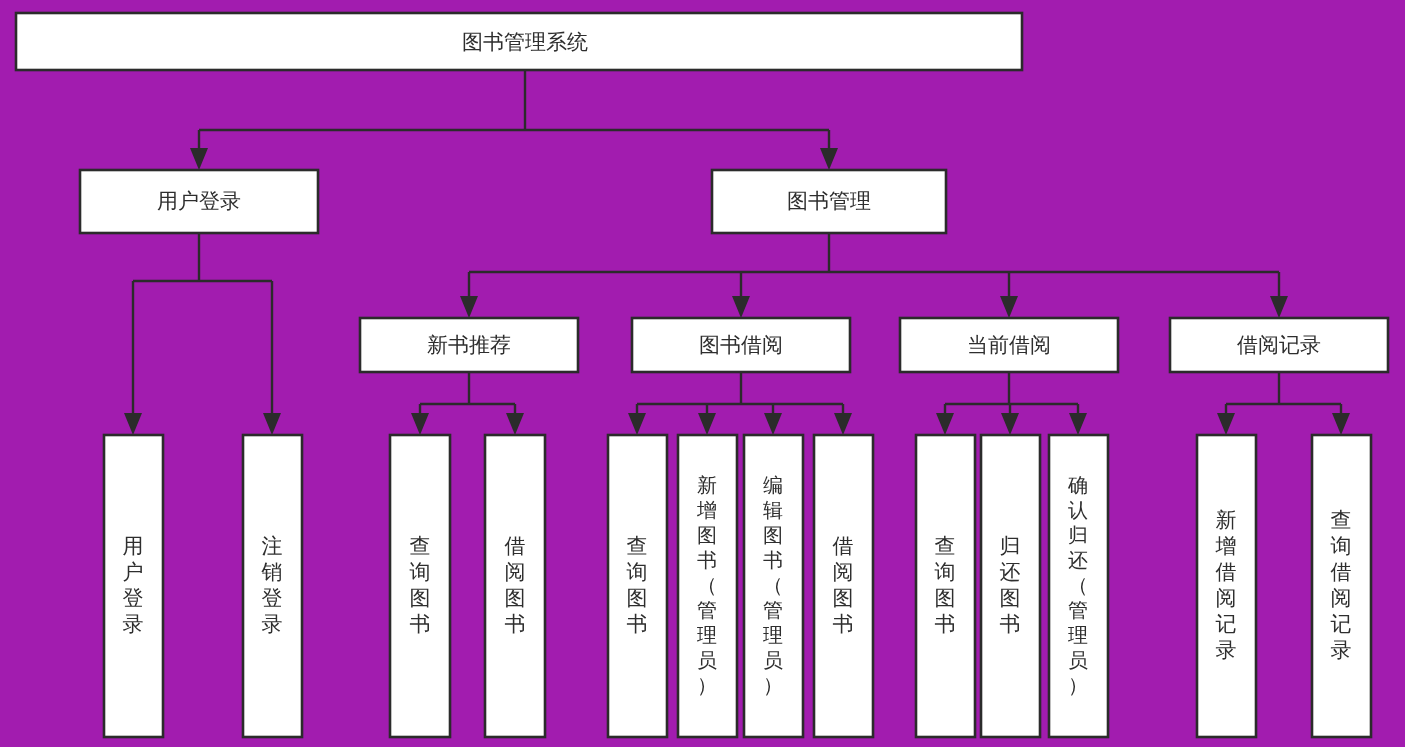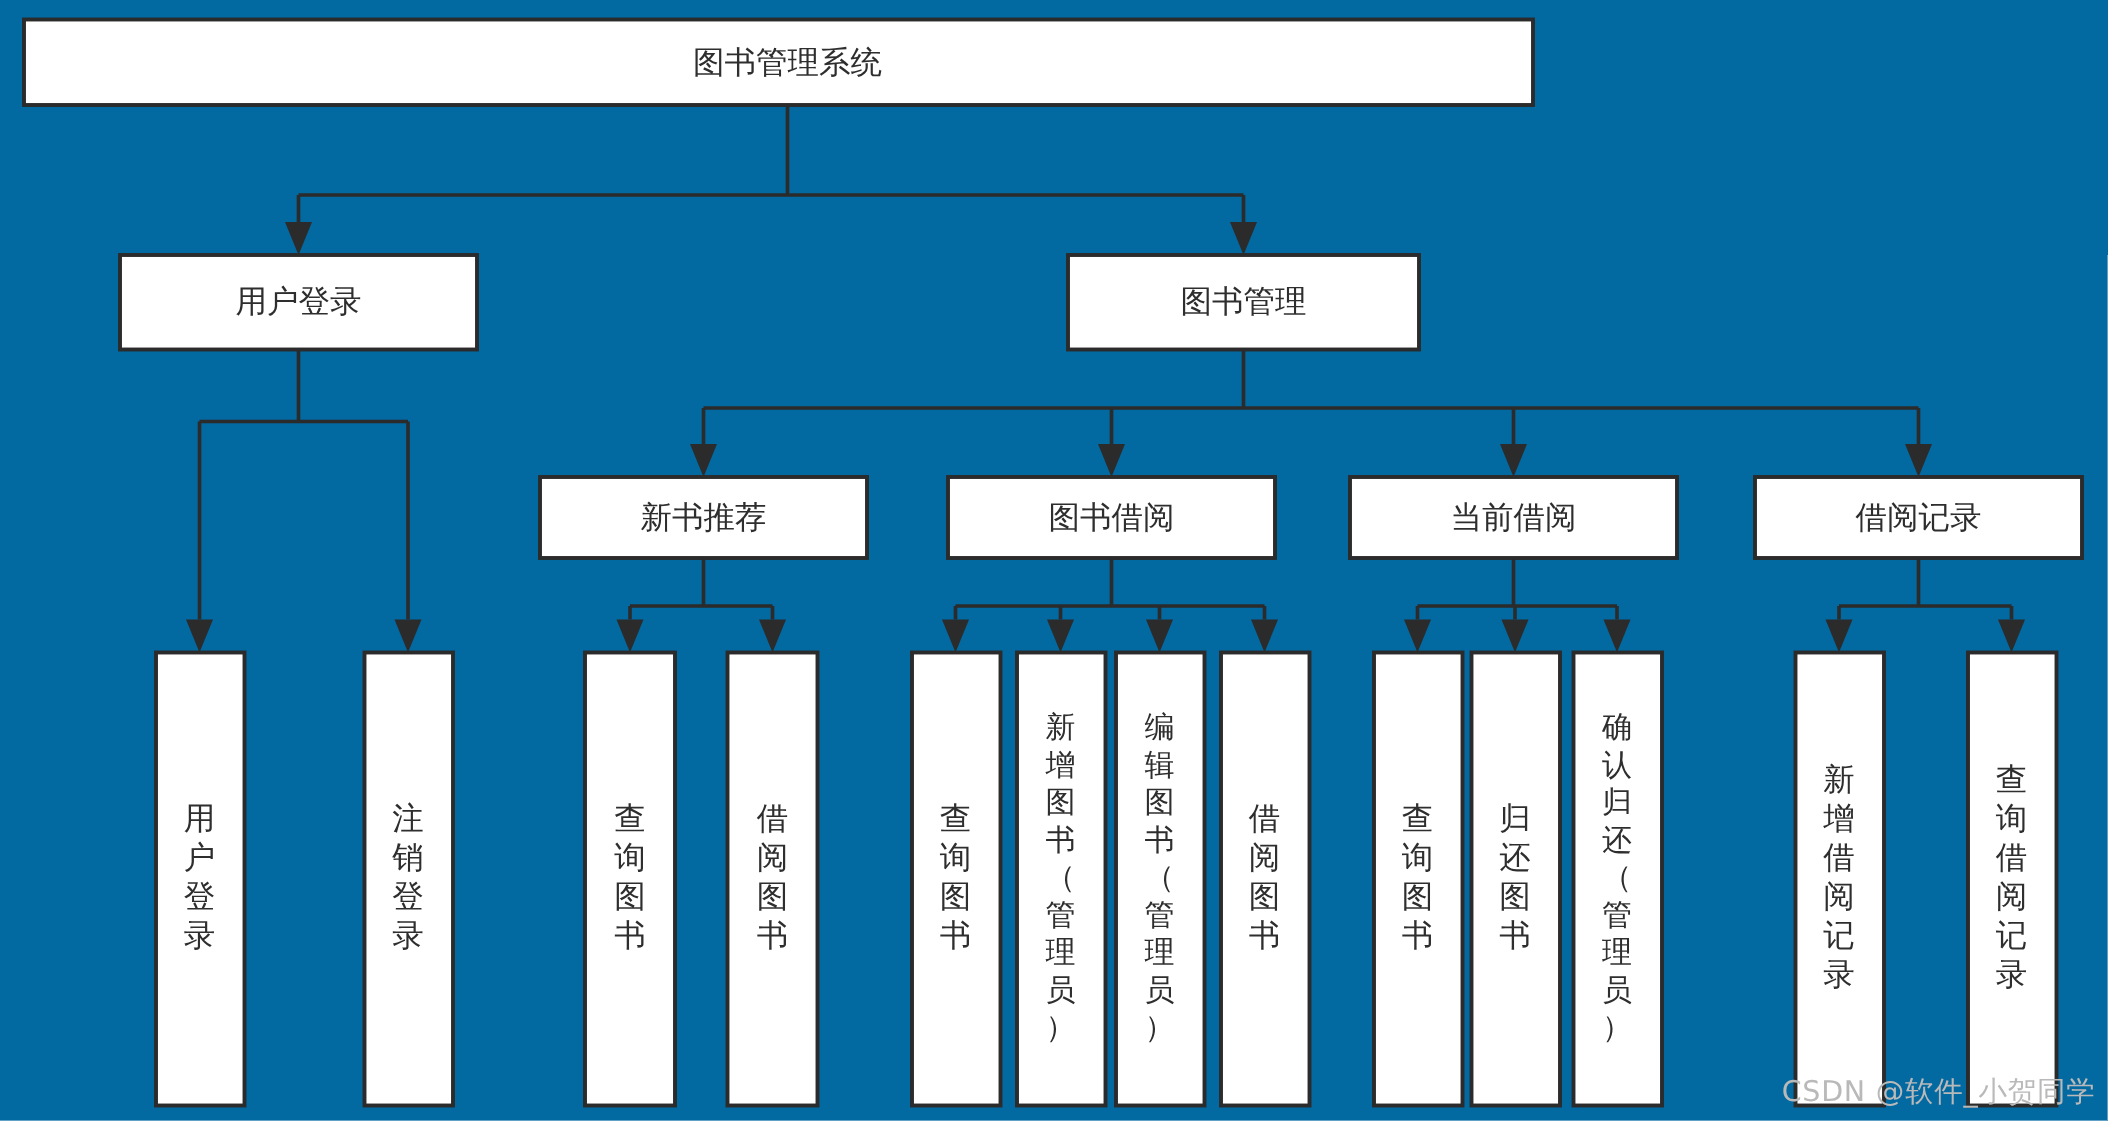--- a/index.html
+++ b/index.html
@@ -11,21 +11,21 @@
   body {
     width: 1405px;
     height: 747px;
     overflow: hidden;
     font-family: "DejaVu Sans", "Liberation Sans", sans-serif;
   }
   #diagram-root {
     position: relative;
     width: 1405px;
     height: 747px;
-    background: #0369a1;
+    background: #a21caf;
   }
   svg#tree-svg {
     position: absolute;
     left: 0;
     top: 0;
     width: 1405px;
     height: 747px;
     display: block;
   }
   .node-box {
@@ -228,14 +228,13 @@
       <rect class="node-box" x="1197" y="435" width="59" height="302"></rect>
       <text class="node-label-v" x="1226" y="586"><tspan x="1226" y="521" dominant-baseline="middle">新</tspan><tspan x="1226" y="547" dominant-baseline="middle">增</tspan><tspan x="1226" y="573" dominant-baseline="middle">借</tspan><tspan x="1226" y="599" dominant-baseline="middle">阅</tspan><tspan x="1226" y="625" dominant-baseline="middle">记</tspan><tspan x="1226" y="651" dominant-baseline="middle">录</tspan></text>
     </g>
     <g>
       <rect class="node-box" x="1312" y="435" width="59" height="302"></rect>
       <text class="node-label-v" x="1341" y="586"><tspan x="1341" y="521" dominant-baseline="middle">查</tspan><tspan x="1341" y="547" dominant-baseline="middle">询</tspan><tspan x="1341" y="573" dominant-baseline="middle">借</tspan><tspan x="1341" y="599" dominant-baseline="middle">阅</tspan><tspan x="1341" y="625" dominant-baseline="middle">记</tspan><tspan x="1341" y="651" dominant-baseline="middle">录</tspan></text>
     </g>
 
   </svg>
 
-  <div class="watermark">CSDN @软件_小贺同学</div>
 </div>
 
 </body></html>

